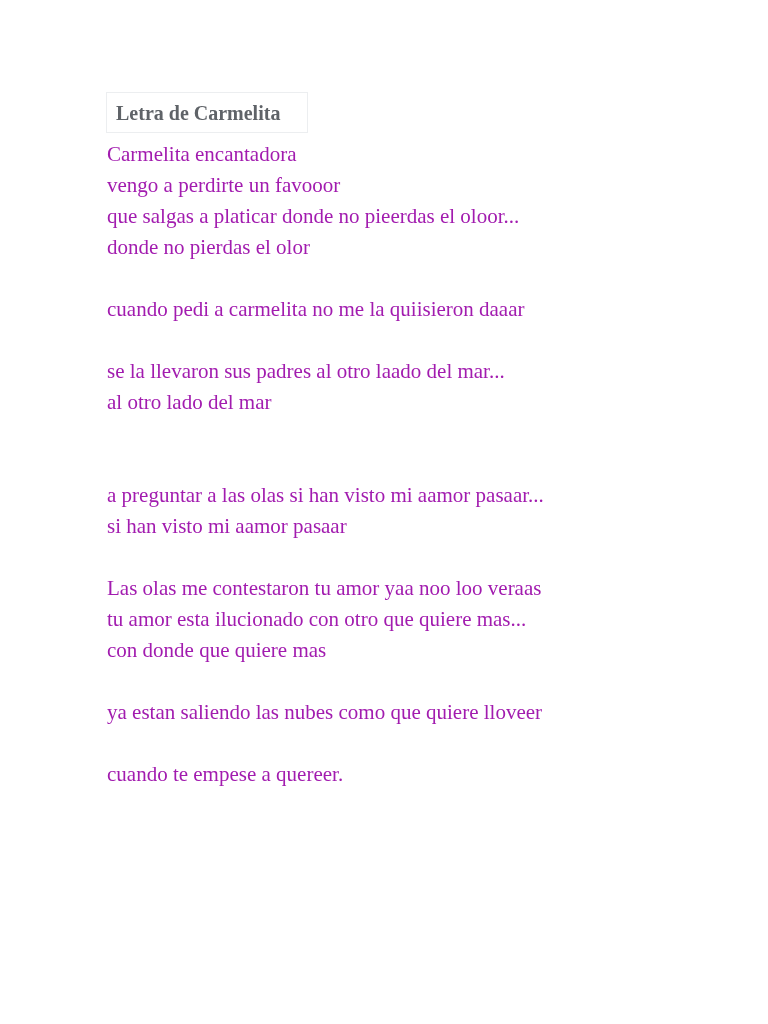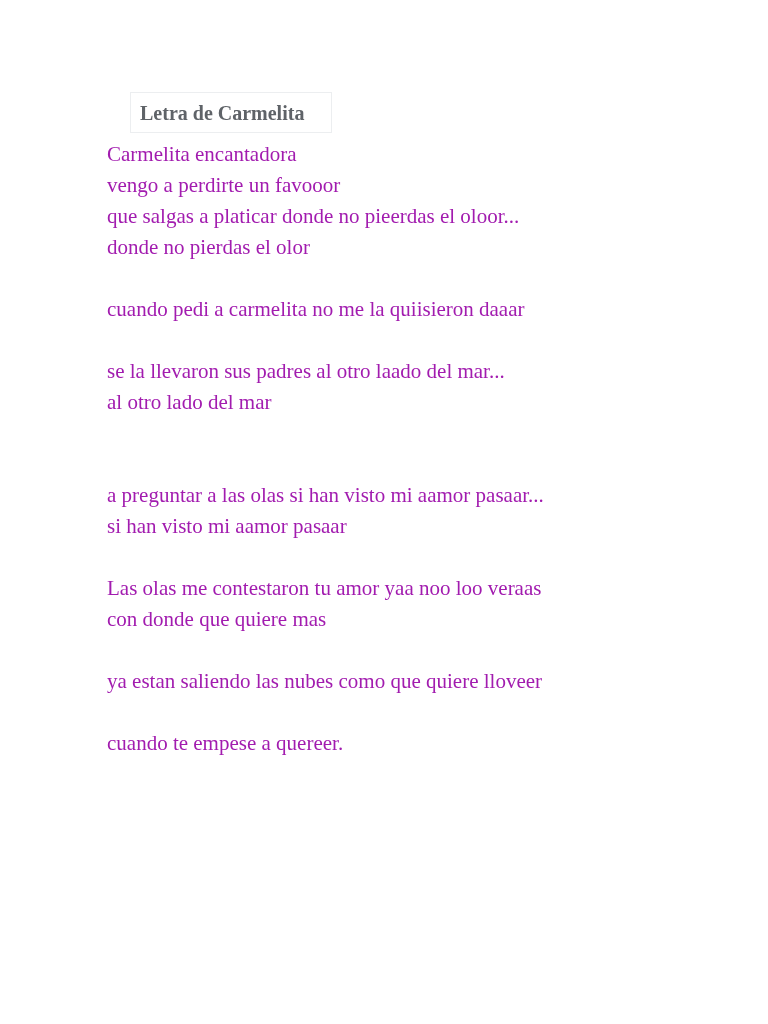--- a/index.html
+++ b/index.html
@@ -23,21 +23,20 @@
       position: absolute;
       left: 106px;
       top: 92px;
       width: 202px;
       height: 41px;
       border: 1px solid #eceef0;
       box-sizing: border-box;
       display: flex;
       align-items: center;
       padding-left: 9px;
-      margin-left: 24px;
     }
     .title {
       font-size: 20px;
       font-weight: bold;
       color: #5f6368;
       white-space: nowrap;
       line-height: 1;
     }
     .lyrics {
       position: absolute;
@@ -70,19 +69,20 @@
     <div class="line">cuando pedi a carmelita no me la quiisieron daaar</div>
     <div class="line"></div>
     <div class="line">se la llevaron sus padres al otro laado del mar...</div>
     <div class="line">al otro lado del mar</div>
     <div class="line"></div>
     <div class="line"></div>
     <div class="line">a preguntar a las olas si han visto mi aamor pasaar...</div>
     <div class="line">si han visto mi aamor pasaar</div>
     <div class="line"></div>
     <div class="line">Las olas me contestaron tu amor yaa noo loo veraas</div>
+    <div class="line">tu amor esta ilucionado con otro que quiere mas...</div>
     <div class="line">con donde que quiere mas</div>
     <div class="line"></div>
     <div class="line">ya estan saliendo las nubes como que quiere lloveer</div>
     <div class="line"></div>
     <div class="line">cuando te empese a quereer.</div>
   </div>
 </div>
 
 </body></html>

